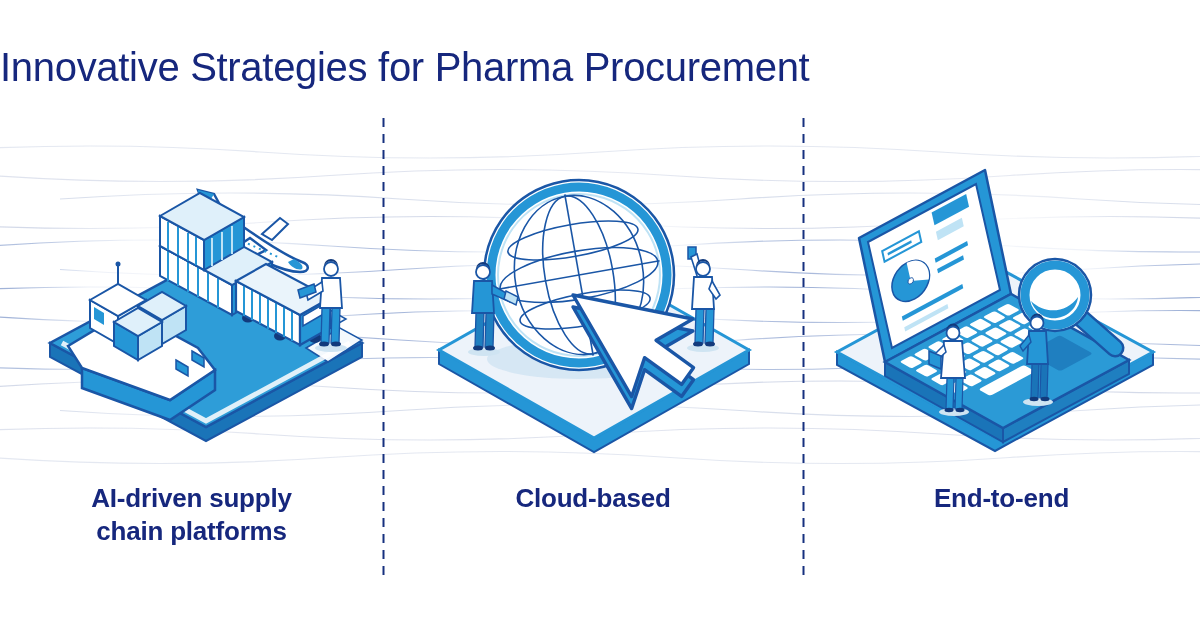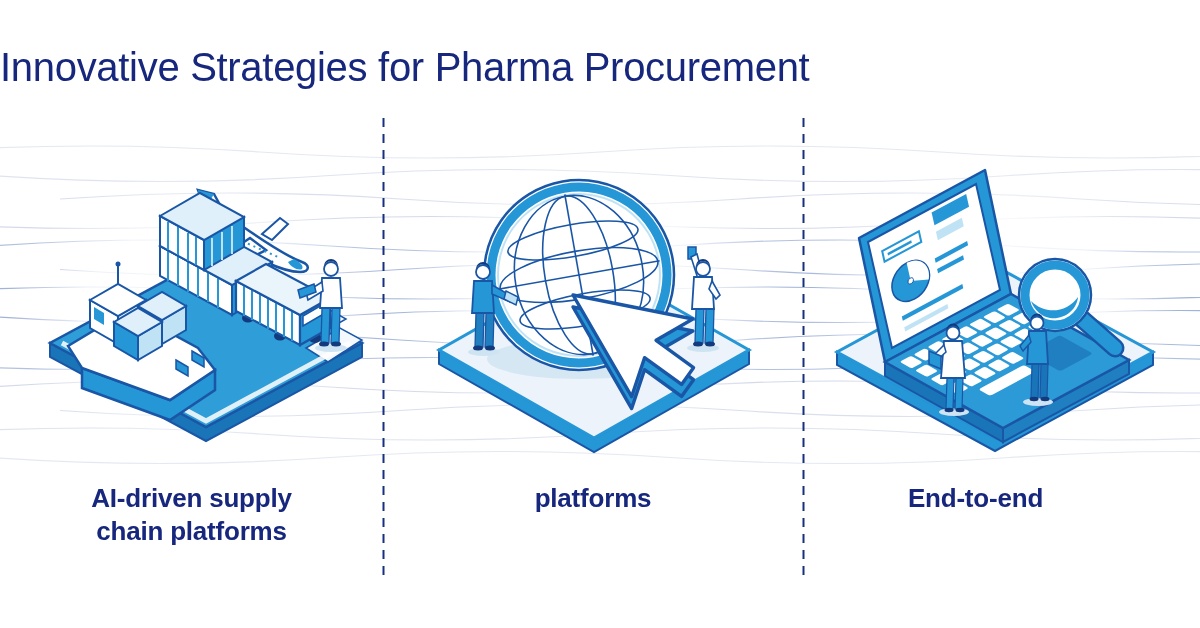--- a/index.html
+++ b/index.html
@@ -15,21 +15,21 @@
     color:#16277d;margin:0;line-height:46px;
   }
   .illus{position:absolute;}
   .labels{position:absolute;top:482px;left:0;width:1200px;height:90px;}
   .col-label{
     position:absolute;top:0;text-align:center;
     color:#16277d;font-size:26px;font-weight:700;line-height:33px;letter-spacing:-0.2px;
   }
   .col-label.c1{left:0;width:383px;}
   .col-label.c2{left:383px;width:420px;}
-  .col-label.c3{left:777px;width:397px;}
+  .col-label.c3{left:803px;width:397px;}
 </style>
 </head>
 <body>
 
 <svg class="bg-svg" width="1200" height="628">
   <defs>
     <radialGradient id="halo" cx="50%" cy="50%" r="50%">
       <stop offset="0%" stop-color="#ffffff" stop-opacity="0.95"></stop>
       <stop offset="60%" stop-color="#ffffff" stop-opacity="0.8"></stop>
       <stop offset="100%" stop-color="#ffffff" stop-opacity="0"></stop>
@@ -302,18 +302,18 @@
     <path d="M215.5,174 a6.5,6.5 0 0 1 13,0 l0,-2 a6.5,6.5 0 0 0 -13,0 Z" fill="#123a7c"></path>
   </g>
 </svg>
 
 <div class="labels">
   <div class="col-label c1">
     <div>AI-driven supply</div>
     <div>chain platforms</div>
   </div>
   <div class="col-label c2">
-    <div>platforms</div>
+    <div>Cloud-based</div>
   </div>
   <div class="col-label c3">
     <div>End-to-end</div>
   </div>
 </div>
 
 </body></html>

